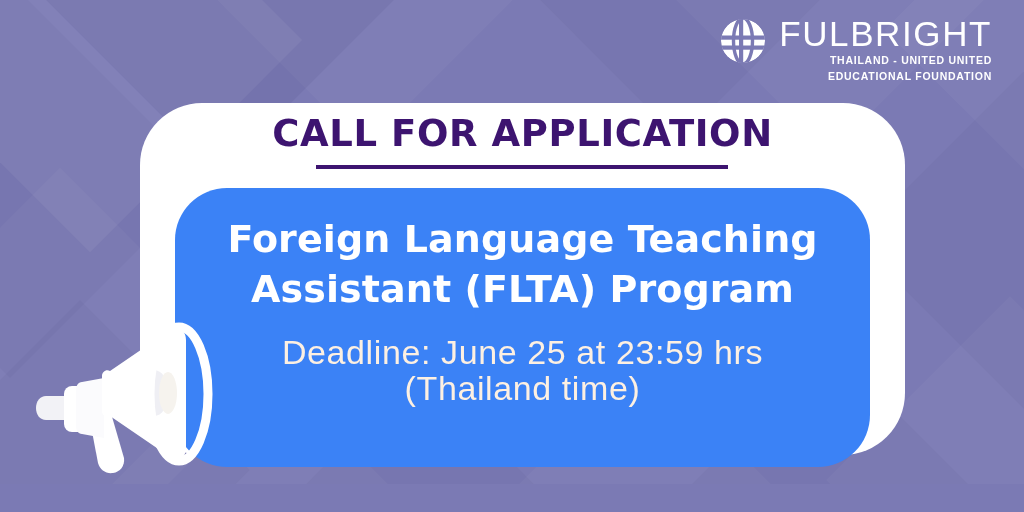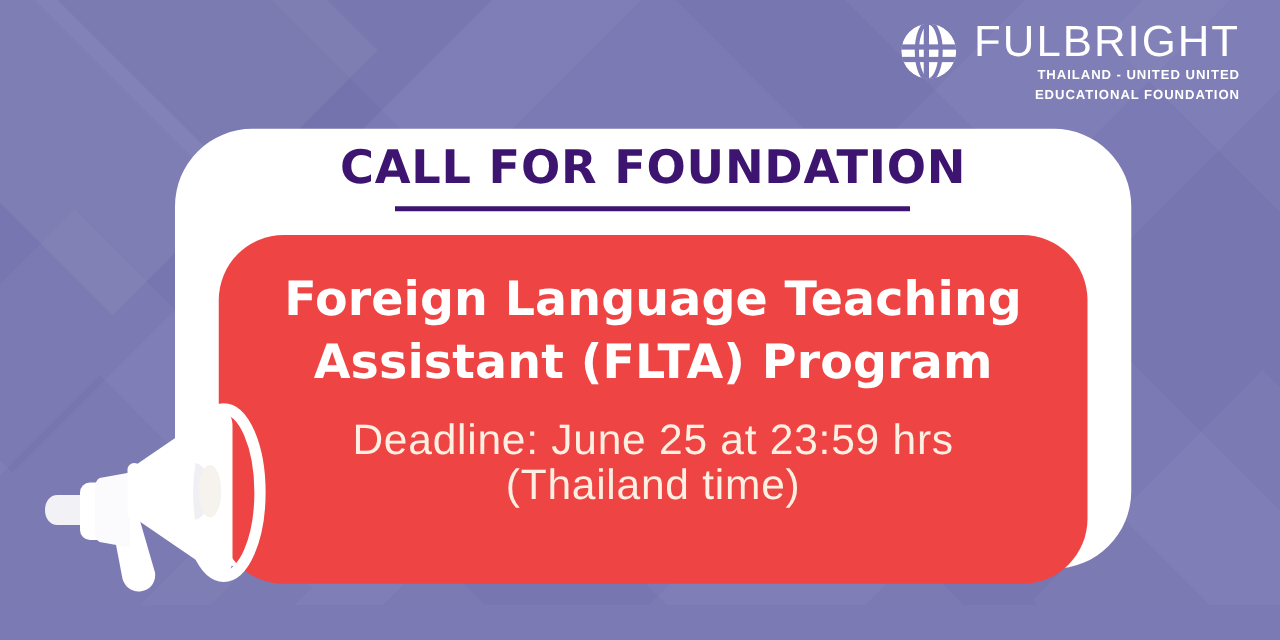--- a/index.html
+++ b/index.html
@@ -81,21 +81,21 @@
     border-radius: 62px;
   }
 
   
   .orange-panel {
     position: absolute;
     left: 175px;
     top: 188px;
     width: 695px;
     height: 279px;
-    background: #ef4444;
+    background: #3b82f6;
     border-radius: 52px;
     display: flex;
     flex-direction: column;
     align-items: center;
     justify-content: flex-start;
     padding-top: 26px;
     box-sizing: border-box;
   }
 
   
@@ -203,21 +203,21 @@
     <div class="logo-text">
       <div class="logo-wordmark">FULBRIGHT</div>
       <div class="logo-sub">THAILAND - UNITED UNITED</div>
       <div class="logo-sub">EDUCATIONAL FOUNDATION</div>
     </div>
   </div>
 
   <div class="white-card"></div>
 
   <div class="headline-wrap">
-    <span class="headline">CALL FOR FOUNDATION</span>
+    <span class="headline">CALL FOR APPLICATION</span>
   </div>
   <div class="headline-rule"></div>
 
   <div class="orange-panel">
     <div class="program-title">Foreign Language Teaching
 Assistant (FLTA) Program</div>
     <div class="deadline">Deadline: June 25 at 23:59 hrs
 (Thailand time)</div>
   </div>
 

